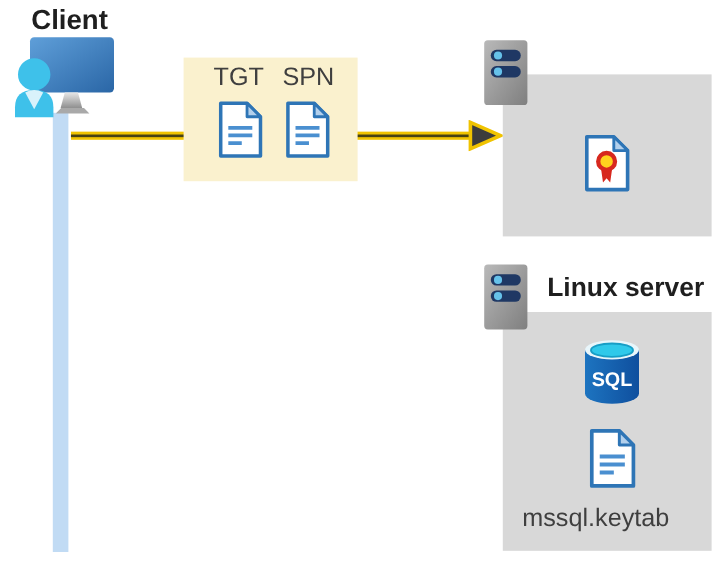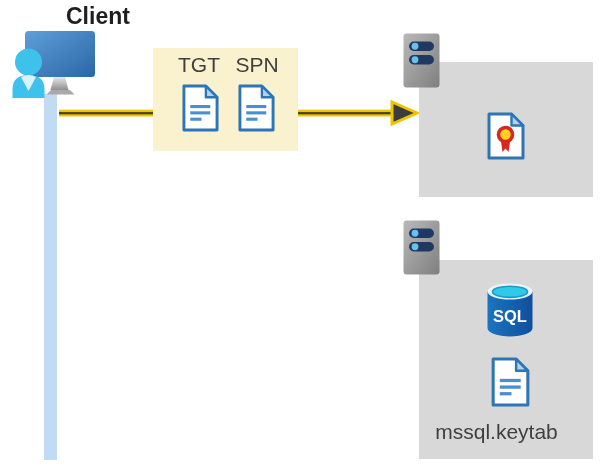--- a/index.html
+++ b/index.html
@@ -5,21 +5,21 @@
   html,body{margin:0;padding:0;background:#fff;}
   #canvas{
     position:relative;width:600px;height:468px;background:#ffffff;
     font-family:"Liberation Sans",sans-serif;overflow:hidden;
   }
   #canvas *{box-sizing:border-box;}
   .abs{position:absolute;}
 
   
   .hdr{position:absolute;font-weight:700;color:#1f1f1f;}
-  .client-label{left:26px;top:3px;font-size:23px;margin-left:40px;}
+  .client-label{left:26px;top:3px;font-size:23px;}
   .dc-label{left:457px;top:5px;width:122px;font-size:22px;line-height:24px;}
   .linux-label{left:456px;top:227px;font-size:22px;white-space:nowrap;}
 
   
   .cap{position:absolute;color:#3f3f3f;font-size:21px;text-align:center;}
   .tgt-label{left:172px;top:53px;width:54px;}
   .spn-label{left:230px;top:53px;width:54px;text-align:center;}
   .keytab-label{left:419px;top:420px;width:155px;}
 
   
@@ -106,20 +106,21 @@
         <stop offset="0" stop-color="#b9b9b9"></stop>
           <stop offset="1" stop-color="#7f7f7f"></stop>
       </linearGradient>
     </defs>
     <rect x="0.5" y="0.5" width="36" height="54" rx="3" fill="url(#sg2)"></rect>
     <rect x="6" y="8.5" width="25" height="9.5" rx="4.75" fill="#1f3864"></rect>
     <circle cx="12" cy="13.25" r="3.4" fill="#66c2ea"></circle>
     <rect x="6" y="22" width="25" height="9.5" rx="4.75" fill="#1f3864"></rect>
     <circle cx="12" cy="26.75" r="3.4" fill="#66c2ea"></circle>
   </svg>
+  <div class="hdr linux-label">Linux server</div>
 
   <svg class="abs sql" viewBox="0 0 48 55" aria-hidden="true">
     <defs>
       <linearGradient id="sqlg" x1="0" y1="0" x2="1" y2="0">
         <stop offset="0" stop-color="#1d74c0"></stop>
           <stop offset="1" stop-color="#0f4f9e"></stop>
       </linearGradient>
     </defs>
     <path d="M1.5 8.5 V45 a22.5 8.5 0 0 0 45 0 V8.5 Z" fill="url(#sqlg)"></path>
     <ellipse cx="24" cy="8.5" rx="22.5" ry="8" fill="#e8f6fb"></ellipse>

